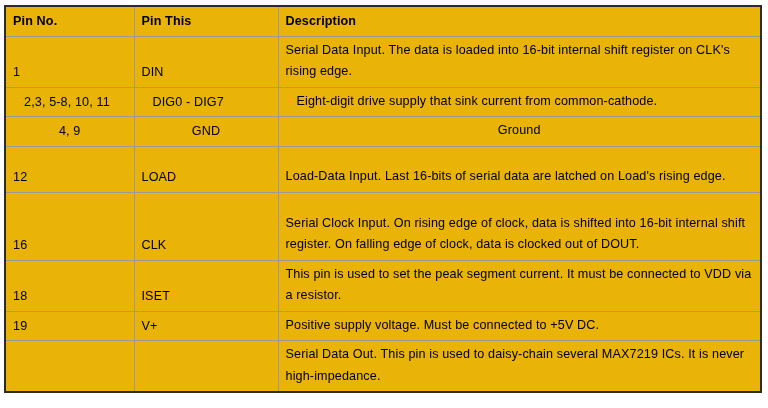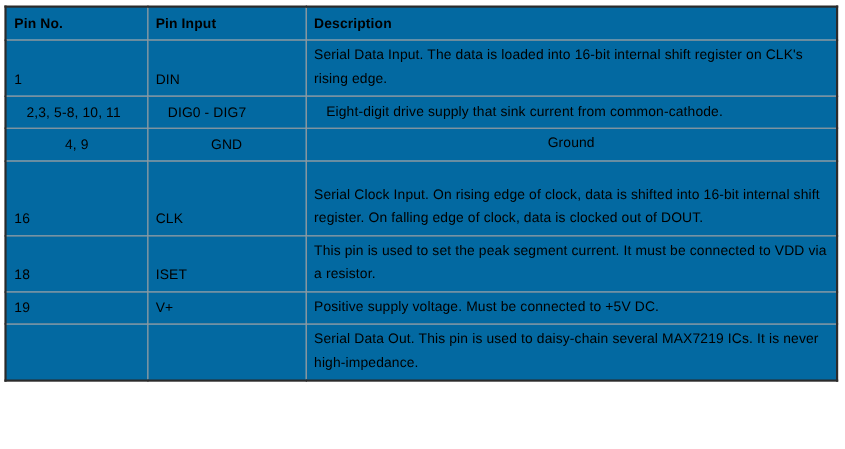--- a/index.html
+++ b/index.html
@@ -31,21 +31,21 @@
     margin-left: 4px;
     margin-top: 5px;
     background: #ffffff;
   }
 
   table.pin-table td,
   table.pin-table th {
     border: 1px solid #9a9a9a;
     padding: 0;
     vertical-align: bottom;
-    background: #0369a1;
+    background: #eab308;
   }
 
   
   table.pin-table {
     border: 2px solid #2b2b2b;
   }
 
   col.c-pinno  { width: 129px; }
   col.c-pinname{ width: 144px; }
   col.c-desc   { width: 483px; }
@@ -110,21 +110,21 @@
       <col class="c-pinname">
       <col class="c-desc">
     </colgroup>
 
     <thead>
       <tr>
         <th class="pinno">
           <div class="cell">Pin No.</div>
         </th>
         <th class="pinname">
-          <div class="cell">Pin Input</div>
+          <div class="cell">Pin This</div>
         </th>
         <th class="desc">
           <div class="cell">Description</div>
         </th>
       </tr>
     </thead>
 
     <tbody>
 
       <tr class="r-1">
@@ -156,20 +156,31 @@
           <div class="cell">4, 9</div>
         </td>
         <td class="pinname">
           <div class="cell">GND</div>
         </td>
         <td class="desc">
           <div class="cell">Ground</div>
         </td>
       </tr>
 
+      <tr class="r-4">
+        <td class="pinno">
+          <div class="cell">12</div>
+        </td>
+        <td class="pinname">
+          <div class="cell">LOAD</div>
+        </td>
+        <td class="desc">
+          <div class="cell">Load-Data Input. Last 16-bits of serial data are latched on Load's rising edge.</div>
+        </td>
+      </tr>
 
       <tr class="r-5">
         <td class="pinno">
           <div class="cell">16</div>
         </td>
         <td class="pinname">
           <div class="cell">CLK</div>
         </td>
         <td class="desc">
           <div class="cell">Serial Clock Input. On rising edge of clock, data is shifted into 16-bit internal shift register. On falling edge of clock, data is clocked out of DOUT.</div>

